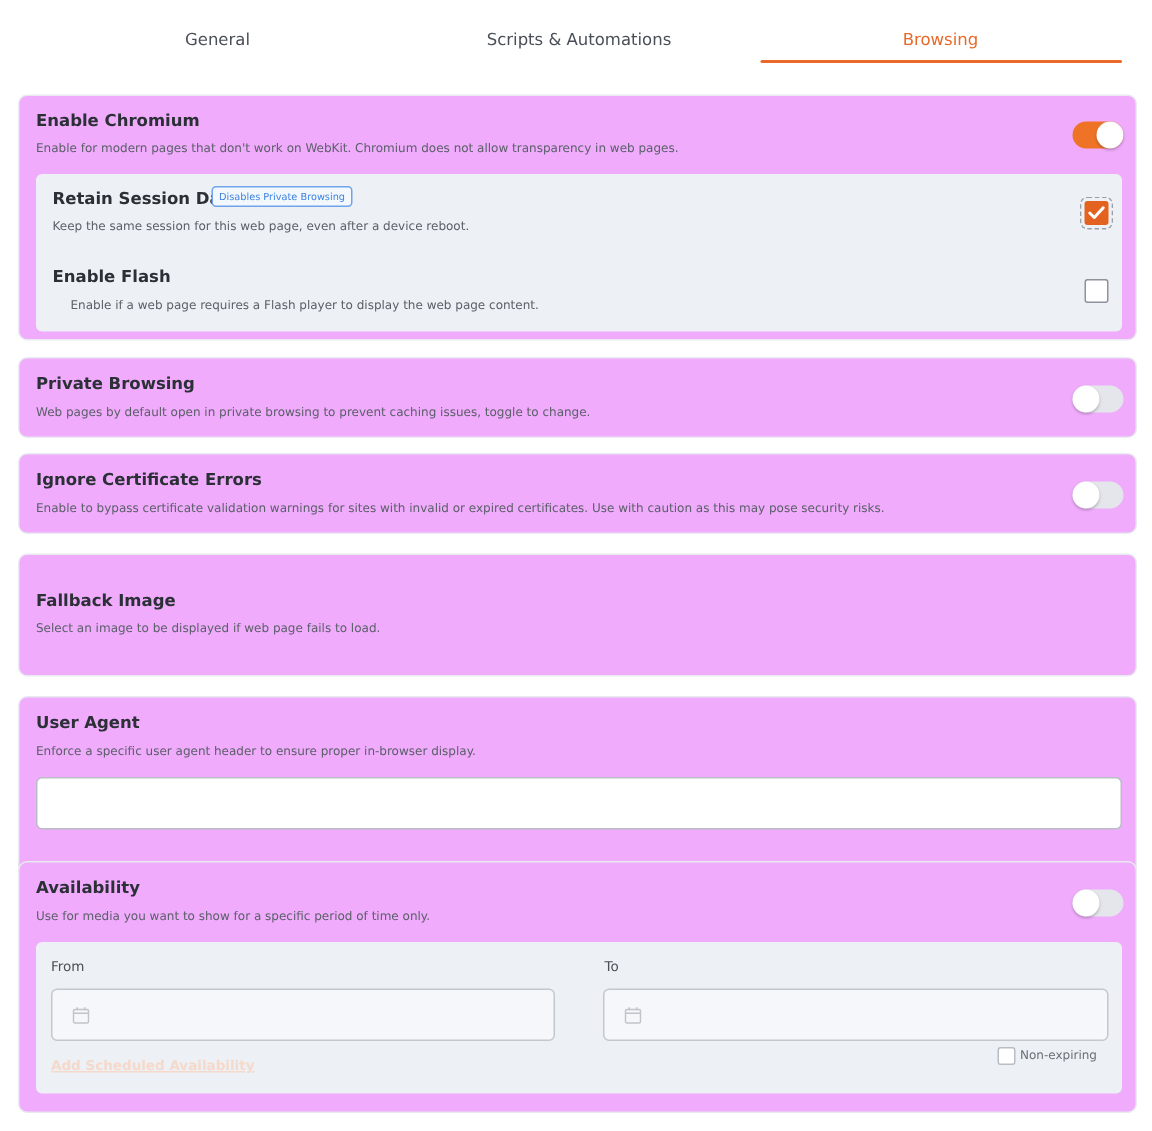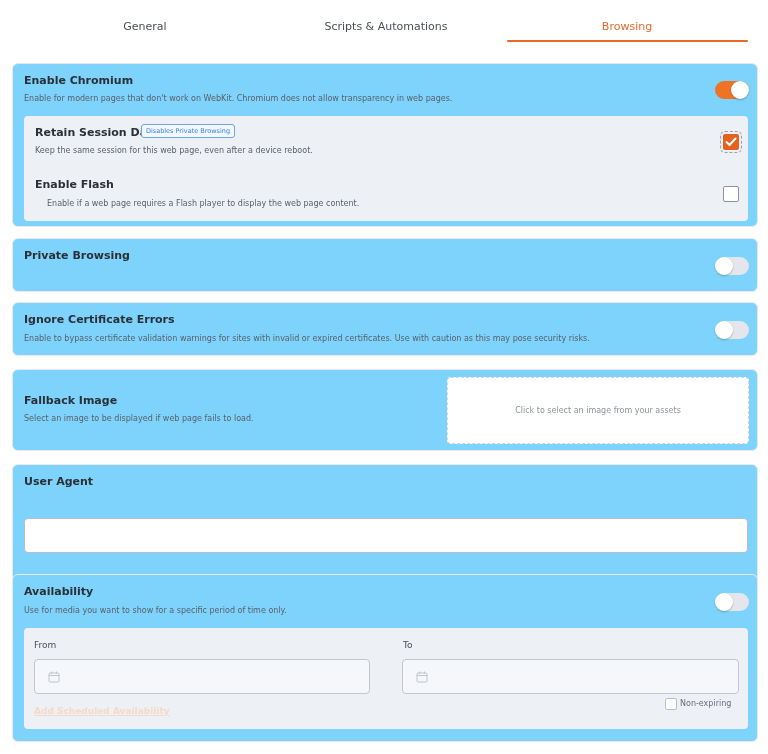--- a/index.html
+++ b/index.html
@@ -4,21 +4,21 @@
 <style>
   * { box-sizing: border-box; margin: 0; padding: 0; }
   html, body { width: 768px; height: 754px; background: #ffffff; overflow: hidden; }
   body { font-family: "DejaVu Sans", sans-serif; color: #2b2f36; position: relative; }
 
   .tabs { position: absolute; left: 0; top: 0; width: 768px; height: 44px; }
   .tab { position: absolute; top: 20px; font-size: 11px; color: #4a4f57; text-align: center; cursor: pointer; }
   .tab.active { color: #e8692a; }
   .tab-underline { position: absolute; left: 507px; top: 40px; width: 241px; height: 2px; background: #e8692a; border-radius: 1px; }
 
-  .card { position: absolute; left: 12px; width: 746px; background: #7dd3fc; border: 1px solid #e8eaef; border-radius: 6px; }
+  .card { position: absolute; left: 12px; width: 746px; background: #f0abfc; border: 1px solid #e8eaef; border-radius: 6px; }
   .title { position: absolute; font-size: 11px; font-weight: bold; color: #2b2f36; white-space: nowrap; }
   .desc { position: absolute; font-size: 8px; color: #5a5f68; white-space: nowrap; }
 
   .toggle { position: absolute; width: 34px; height: 18px; border-radius: 9px; cursor: pointer; }
   .toggle.on { background: #ee7326; }
   .toggle.off { background: #e4e6eb; }
   .knob { position: absolute; top: 0; width: 18px; height: 18px; border-radius: 50%; background: #ffffff; box-shadow: 0 1px 2px rgba(0,0,0,0.25); }
   .toggle.on .knob { right: 0; }
   .toggle.off .knob { left: 0; }
 
@@ -70,43 +70,42 @@
         </svg>
     </div>
     <div class="title" style="left:11px;top:62px;">Enable Flash</div>
     <div class="desc" style="left:11px;top:83px;margin-left:12px;">Enable if a web page requires a Flash player to display the web page content.</div>
     <div class="checkbox unchecked" style="left:699px;top:70px;"></div>
   </div>
 </div>
 
 <div class="card" style="top:238px;height:54px;">
   <div class="title" style="left:11px;top:10px;">Private Browsing</div>
+  <div class="desc" style="left:11px;top:31px;">Web pages by default open in private browsing to prevent caching issues, toggle to change.</div>
   <div class="toggle off" style="left:702px;top:18px;">
     <div class="knob"></div>
   </div>
 </div>
 
 <div class="card" style="top:302px;height:54px;">
   <div class="title" style="left:11px;top:10px;">Ignore Certificate Errors</div>
   <div class="desc" style="left:11px;top:31px;">Enable to bypass certificate validation warnings for sites with invalid or expired certificates. Use with caution as this may pose security risks.</div>
   <div class="toggle off" style="left:702px;top:18px;">
     <div class="knob"></div>
   </div>
 </div>
 
 <div class="card" style="top:369px;height:82px;">
   <div class="title" style="left:11px;top:24px;">Fallback Image</div>
   <div class="desc" style="left:11px;top:44px;">Select an image to be displayed if web page fails to load.</div>
-  <div class="dropzone" style="left:434px;top:7px;width:302px;height:67px;">
-    <div class="dropzone-text">Click to select an image from your assets</div>
-  </div>
 </div>
 
 <div class="card" style="top:464px;height:124px;">
   <div class="title" style="left:11px;top:10px;">User Agent</div>
+  <div class="desc" style="left:11px;top:31px;">Enforce a specific user agent header to ensure proper in-browser display.</div>
   <input class="text-input" type="text" style="left: 11px; top: 53px; width: 724px; height: 35px;" placeholder="">
 </div>
 
 <div class="card" style="top:574px;height:168px;">
   <div class="title" style="left:11px;top:10px;">Availability</div>
   <div class="desc" style="left:11px;top:31px;">Use for media you want to show for a specific period of time only.</div>
   <div class="toggle off" style="left:702px;top:18px;">
     <div class="knob"></div>
   </div>
 

